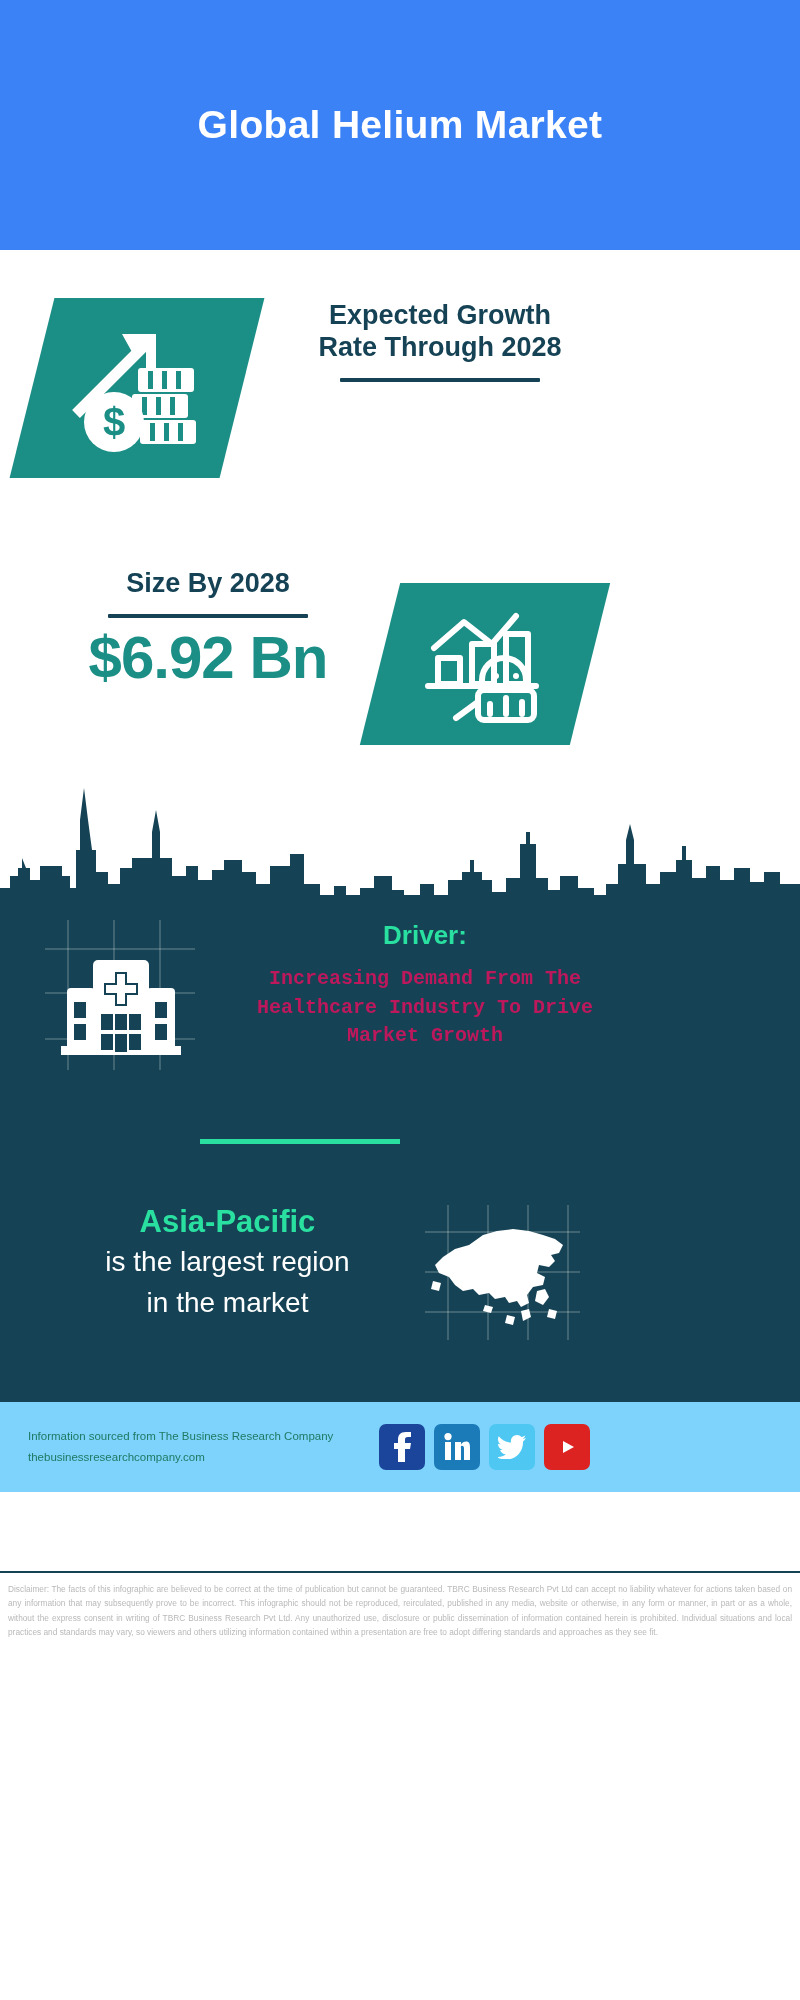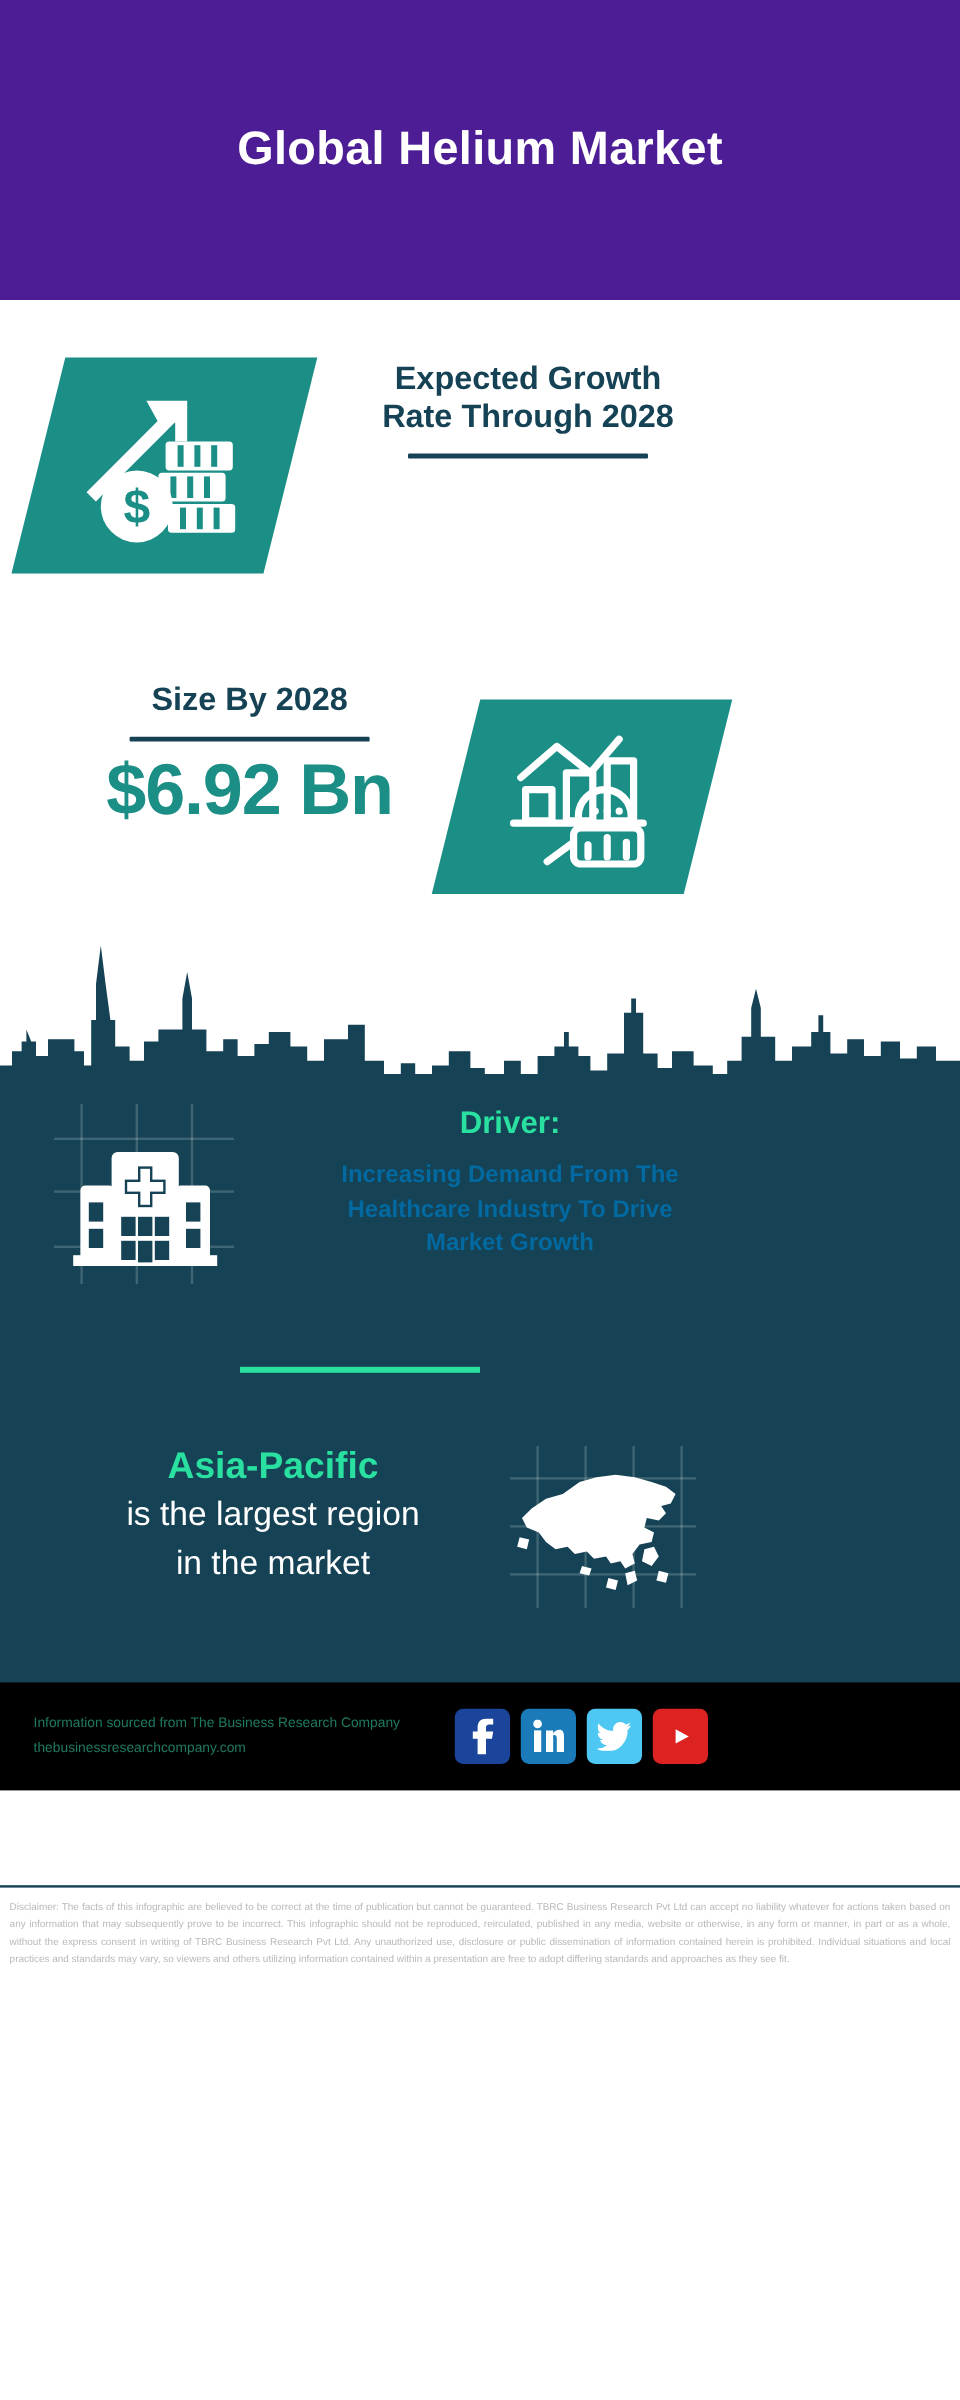--- a/index.html
+++ b/index.html
@@ -6,21 +6,21 @@
   body{
     width:800px;height:2000px;overflow:hidden;
     font-family:"Liberation Sans", sans-serif;
     background:#ffffff;
   }
   .page{position:relative;width:800px;height:2000px;}
 
   
   .header{
     position:absolute;left:0;top:0;width:800px;height:250px;
-    background:#4c1d95;
+    background:#3b82f6;
     display:flex;align-items:center;justify-content:center;
   }
   .header-title{
     color:#ffffff;font-size:39px;font-weight:bold;letter-spacing:.3px;
     text-align:center;
   }
 
   
   .white-band{
     position:absolute;left:0;top:250px;width:800px;height:750px;
@@ -64,36 +64,36 @@
   .skyline{position:absolute;left:0;top:780px;width:800px;height:130px;}
 
   
   .grid-deco{position:absolute;}
   .grid-deco .gl{position:absolute;background:rgba(255,255,255,0.18);}
 
   
   .driver-icon-wrap{position:absolute;left:45px;top:920px;width:150px;height:150px;}
   .driver-text{position:absolute;left:225px;top:920px;width:400px;text-align:center;}
   .driver-label{color:#29e0a0;font-size:26px;font-weight:bold;line-height:1.2;}
-  .driver-body{color:#0369a1;font-size:20px;font-weight:bold;line-height:1.42;margin-top:14px;}
+  .driver-body{color:#be185d;font-size:20px;font-weight:bold;line-height:1.42;margin-top:14px;font-family:Liberation Mono, monospace;}
 
   .mid-rule{
     position:absolute;left:200px;top:1139px;width:200px;height:5px;background:#29e0a0;
   }
 
   
   .region-text{position:absolute;left:40px;top:1203px;width:375px;text-align:center;}
   .region-name{color:#29e0a0;font-size:31px;font-weight:bold;line-height:1.2;}
   .region-sub{color:#ffffff;font-size:28px;line-height:1.3;margin-top:4px;}
   .map-wrap{position:absolute;left:425px;top:1205px;width:155px;height:135px;}
 
   
   .footer{
     position:absolute;left:0;top:1400px;width:800px;height:90px;
-    background:#000000;border-top:2px solid #154254;
+    background:#7dd3fc;border-top:2px solid #154254;
     display:flex;align-items:center;
   }
   .src-text{margin-left:28px;width:345px;color:#1f7a63;font-size:11.5px;line-height:1.85;}
   .socials{display:flex;gap:9px;align-items:center;margin-left:6px;}
   .sbtn{width:46px;height:46px;border-radius:7px;display:flex;align-items:center;justify-content:center;}
   .s-fb{background:#1a459a;}
   .s-li{background:#1b7bb8;}
   .s-tw{background:#4ec8f2;}
   .s-yt{background:#dd2222;}
 

